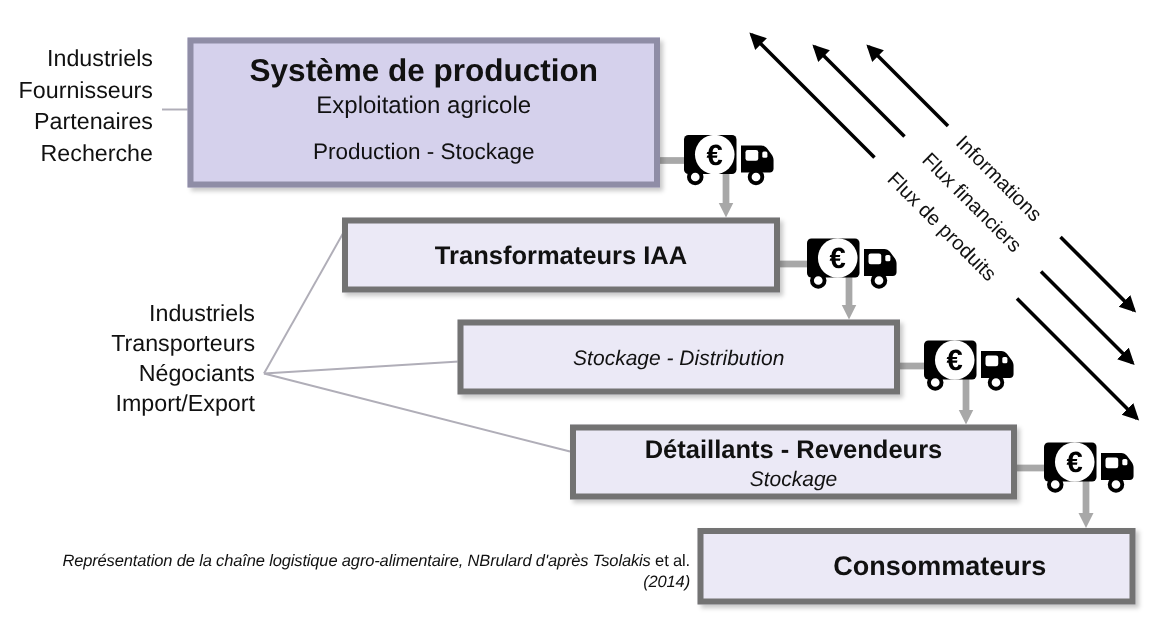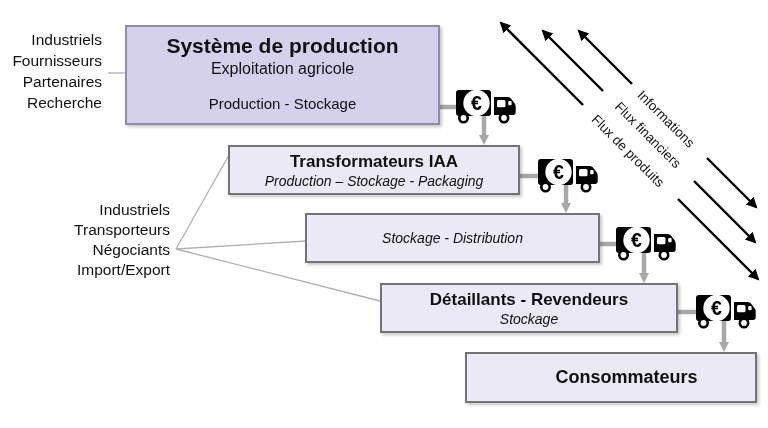--- a/index.html
+++ b/index.html
@@ -3,21 +3,21 @@
 <meta charset="utf-8">
 <style>
   html,body{margin:0;padding:0;background:#fff;}
   .stage{
     position:relative;width:768px;height:428px;background:#ffffff;
     font-family:"Liberation Sans",sans-serif;color:#111;overflow:hidden;
   }
   .layer{position:absolute;left:0;top:0;}
   .box{
     position:absolute;box-sizing:border-box;text-align:center;
-    background:#ebe9f6;border:2px solid #737373;
+    background:#ebe9f6;border:4px solid #737373;
     box-shadow:2px 2px 3px rgba(0,0,0,.22);
   }
   .box-primary{background:#d5d1ec;border-color:#8f8da6;display:flex;flex-direction:column;}
   .box-center{display:flex;flex-direction:column;justify-content:center;}
   .t-title{font-weight:bold;font-size:17px;line-height:21px;}
   .t-detail{font-style:italic;font-size:14px;line-height:18px;}
   .b1-title{font-weight:bold;font-size:21px;line-height:25px;margin-top:6px;}
   .b1-sub{font-size:16px;line-height:22px;}
   .b1-detail{font-size:15px;margin-top:auto;margin-bottom:11px;}
   .b5-title{font-weight:bold;font-size:18px;}
@@ -93,21 +93,20 @@
   </svg>
 
   <div class="box box-primary" style="left:125px;top:25px;width:315px;height:100px;">
     <div class="b1-title">Système de production</div>
     <div class="b1-sub">Exploitation agricole</div>
     <div class="b1-detail">Production - Stockage</div>
   </div>
 
   <div class="box box-center" style="left:228px;top:145px;width:292px;height:50px;">
     <div class="t-title">Transformateurs IAA</div>
-    <div class="t-detail">Production – Stockage - Packaging</div>
   </div>
 
   <div class="box box-center" style="left:305px;top:213px;width:295px;height:50px;">
     <div class="t-detail">Stockage - Distribution</div>
   </div>
 
   <div class="box box-center" style="left:380px;top:283px;width:298px;height:50px;">
     <div class="t-title">Détaillants - Revendeurs</div>
     <div class="t-detail">Stockage</div>
   </div>
@@ -127,14 +126,18 @@
     <div>Industriels</div>
     <div>Transporteurs</div>
     <div>Négociants</div>
     <div>Import/Export</div>
   </div>
 
   <div class="flow-label" style="left:666px;top:119px;">Informations</div>
   <div class="flow-label" style="left:648px;top:135px;">Flux financiers</div>
   <div class="flow-label" style="left:628px;top:151px;">Flux de produits</div>
 
+  <div class="caption">
+    <div class="line"><span class="it">Représentation de la chaîne logistique agro-alimentaire, NBrulard d'après Tsolakis</span><span> et al.</span></div>
+    <div class="line it">(2014)</div>
+  </div>
 
 </div>
 
 </body></html>

